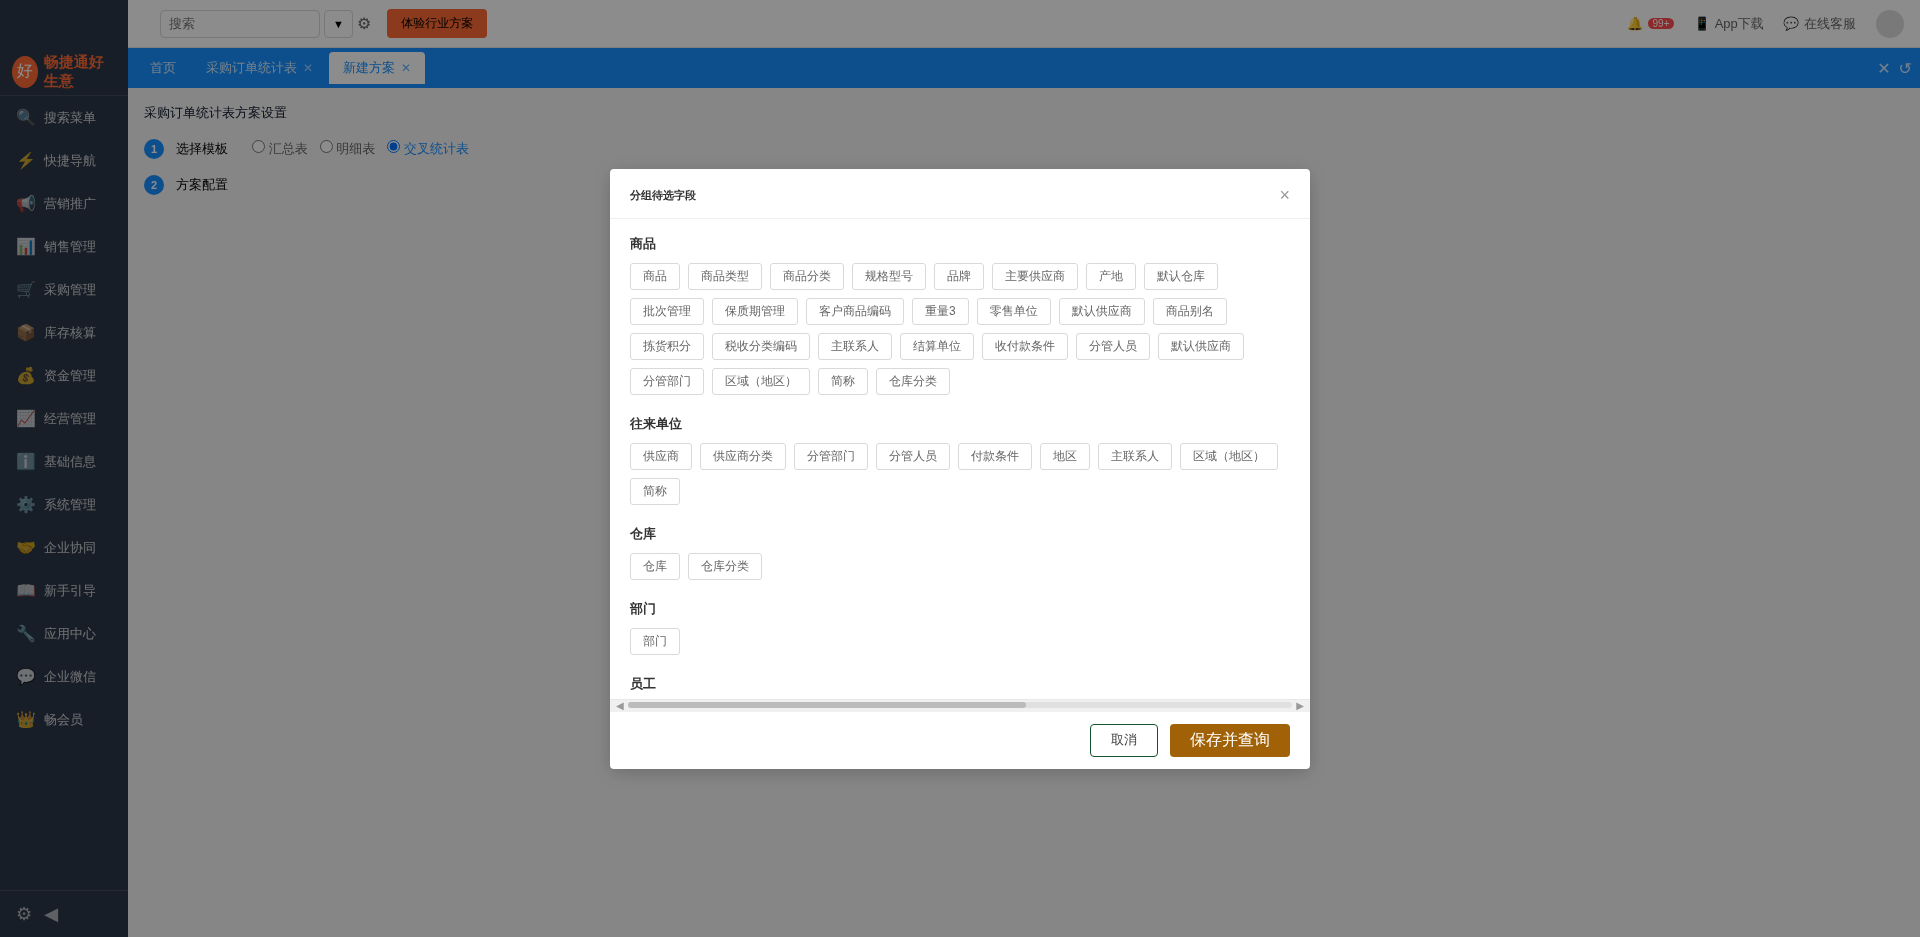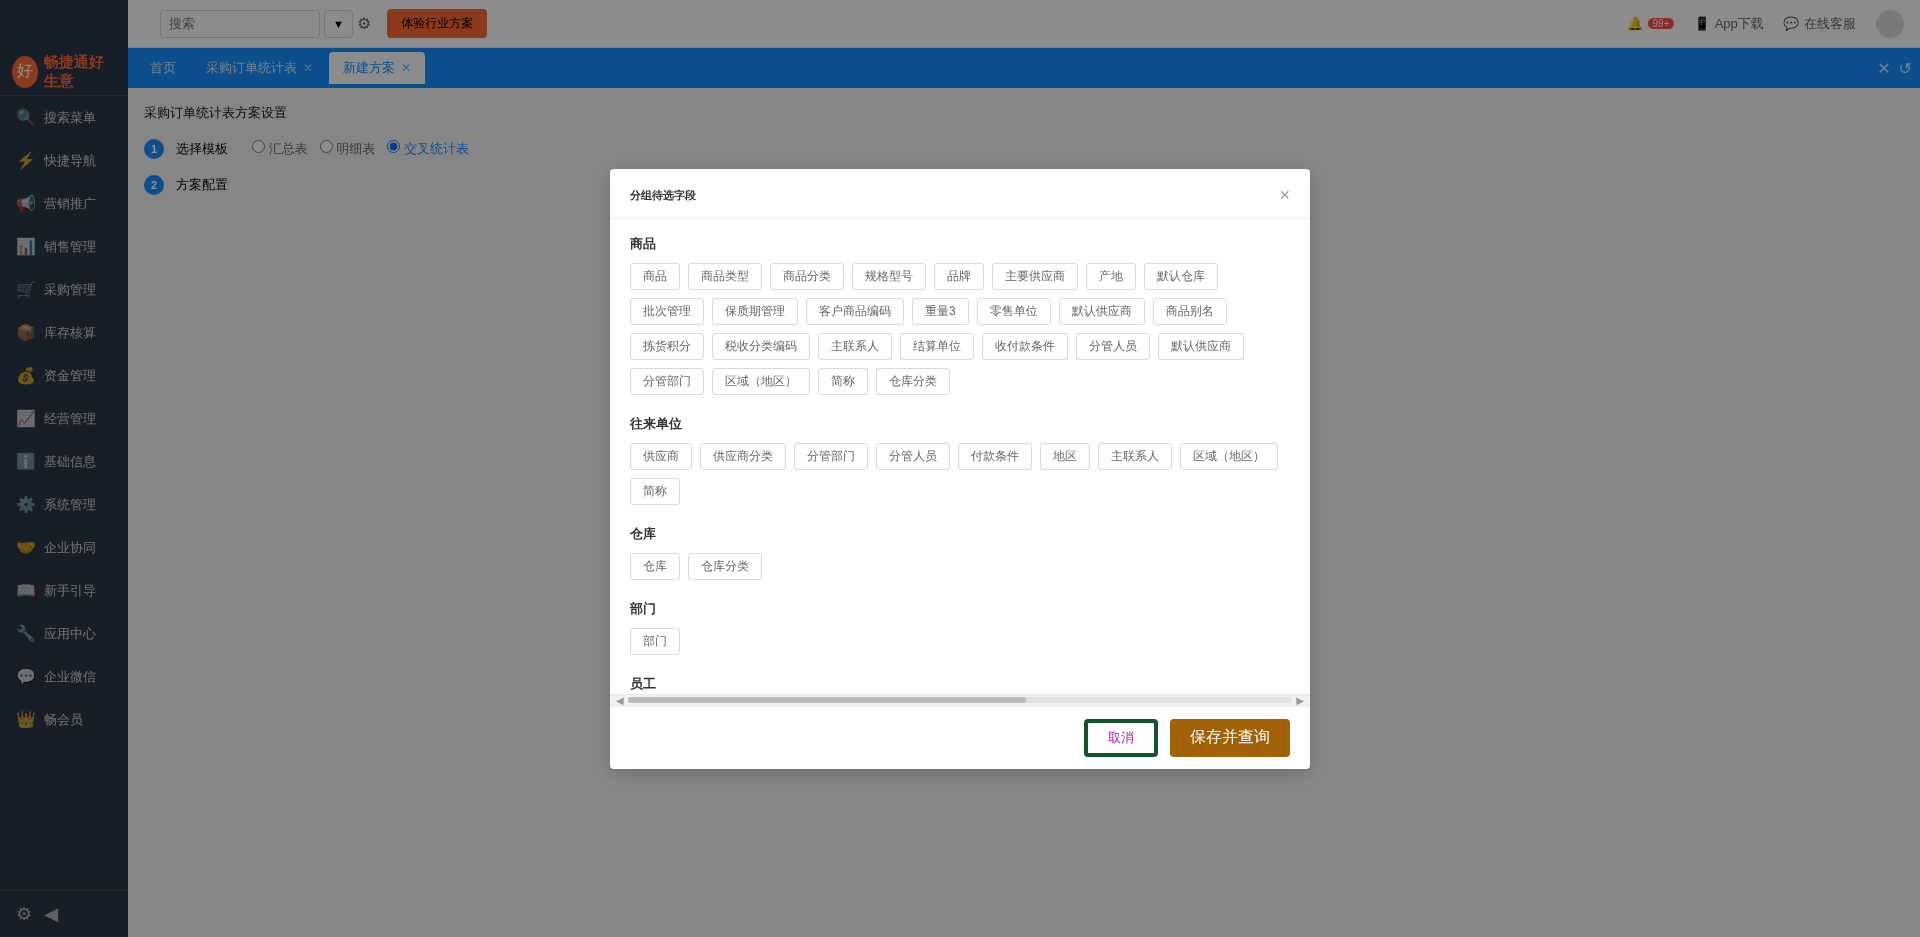--- a/index.html
+++ b/index.html
@@ -176,22 +176,22 @@
       flex: 1; height: 6px; background: #e0e0e0; border-radius: 3px;
       position: relative;
     }
     .scroll-thumb {
       position: absolute; left: 0; height: 6px;
       background: #bbb; border-radius: 3px; width: 60%;
     }
 
     
     .btn-cancel {
-      padding: 6px 20px; background: #fff; border: 4px solid #14532d;
-      border-radius: 4px; cursor: pointer; font-size: 13px; color: #a21caf;
+      padding: 6px 20px; background: #fff; border: 1px solid #14532d;
+      border-radius: 4px; cursor: pointer; font-size: 13px; color: #404040;
     }
     .btn-primary {
       padding: 6px 20px; background: #a16207; border: none;
       border-radius: 4px; cursor: pointer; font-size: 16px; color: #fff;
     }
 
     
     .page-header { font-size: 13px; color: #0f172a; margin-bottom: 17px; }
     .step-row { display: flex; align-items: center; gap: 12px; margin-bottom: 16px; }
     .step-badge {

